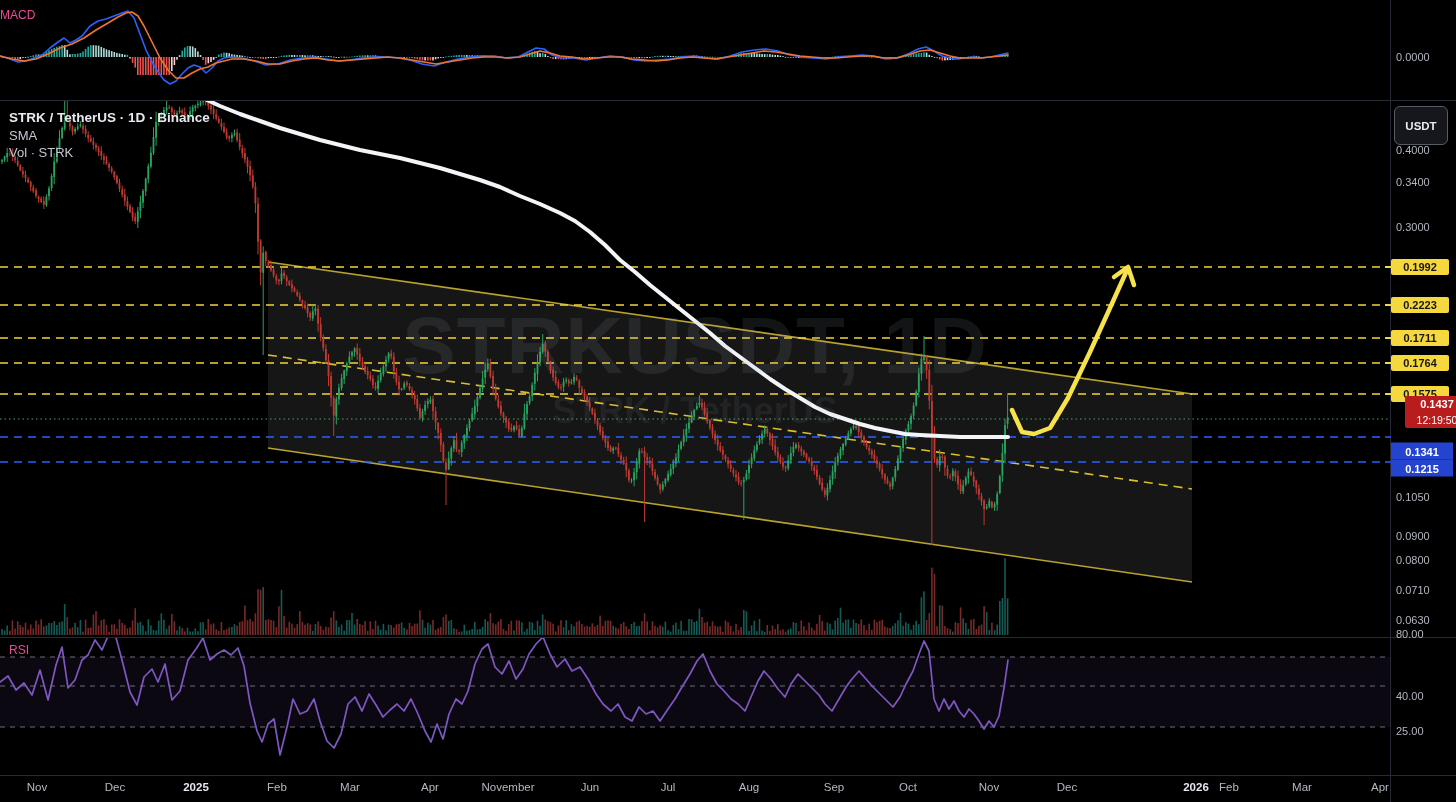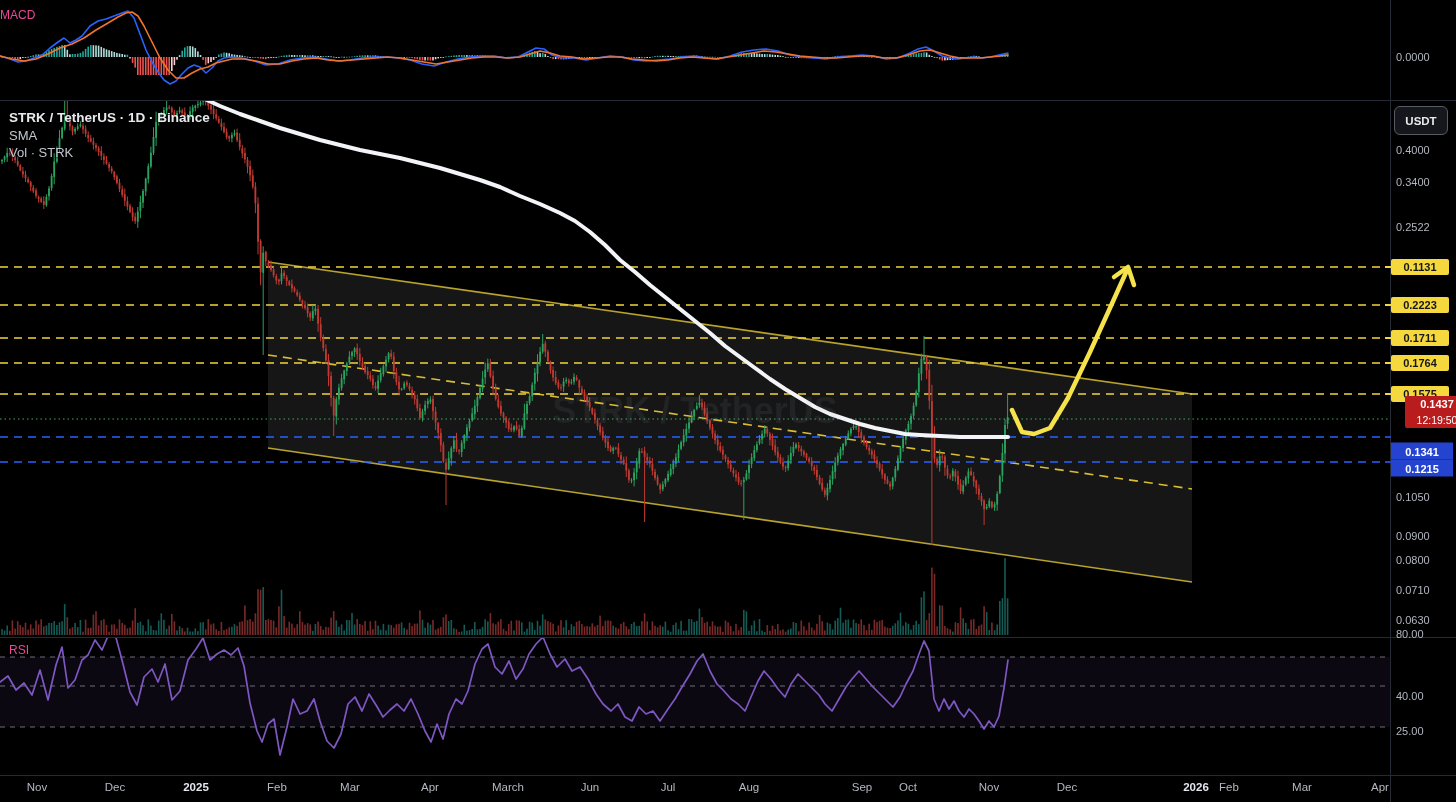--- a/index.html
+++ b/index.html
@@ -23,21 +23,21 @@
         border-radius:2px;font-size:11px;font-weight:700;display:flex;align-items:center;
         justify-content:center;z-index:8;}
   .chip.yellow{background:#f5d73e;color:#15161a;}
   .chip.blue{background:#2443cf;color:#fff;width:62px;height:17px;border-radius:0;}
   .price-chip{position:absolute;left:1390px;width:64px;border-radius:2px;z-index:9;
               color:#fff;text-align:center;font-size:11px;line-height:16px;}
   .tickdash{position:absolute;width:6px;height:2px;left:1385px;z-index:7;}
   .time-label{position:absolute;top:781px;transform:translateX(-50%);color:#b4b8c1;
               font-size:11.5px;z-index:7;}
   .time-label.year{color:#e3e6ec;font-weight:700;}
-  .usdt-btn{position:absolute;left:1394px;top:106px;width:54px;height:29px;background:#15171c;
+  .usdt-btn{position:absolute;left:1394px;top:106px;width:54px;height:39px;background:#15171c;
             border:1px solid #565b64;border-radius:6px;color:#e8eaed;font-size:11.5px;font-weight:700;
             display:flex;align-items:center;justify-content:center;z-index:9;cursor:pointer;}
 </style>
 </head>
 <body>
 
 <div class="stage">
 
   <svg id="chart-svg" class="layer" width="1456" height="802">
       <defs>
@@ -1618,45 +1618,46 @@
       </g>
       <g clip-path="url(#cpRsi)">
         <rect x="0" y="657" width="1390" height="70" fill="rgba(126,87,194,0.09)"></rect>
         <line x1="0" y1="657" x2="1390" y2="657" stroke="#6b6f7b" stroke-width="1" stroke-dasharray="5 5"></line>
         <line x1="0" y1="686" x2="1390" y2="686" stroke="#6b6f7b" stroke-width="1" stroke-dasharray="5 5"></line>
         <line x1="0" y1="727" x2="1390" y2="727" stroke="#6b6f7b" stroke-width="1" stroke-dasharray="5 5"></line>
         <polyline points="0,682 8,676 16,690 24,683 32,695 40,670 48,700 56,665 62,647 68,688 75,680 82,660 88,655 95,640 102,650 108,636 115,634 122,660 130,692 137,705 144,677 152,669 158,682 165,664 172,700 180,691 188,660 196,649 203,638 210,660 217,654 224,650 231,655 238,648 244,666 250,703 257,731 262,742 268,724 274,719 280,755 287,727 293,699 300,714 307,711 314,699 320,721 327,741 334,748 341,734 348,704 355,697 362,711 369,694 376,705 383,717 390,710 397,704 404,711 411,699 418,714 425,731 431,742 437,724 443,739 449,714 456,699 462,704 468,691 475,664 482,649 488,644 495,667 502,674 509,661 516,679 523,669 529,654 536,644 543,637 550,654 557,667 565,659 572,671 580,667 588,679 596,694 603,704 611,711 618,704 625,717 632,721 639,707 646,714 653,711 660,721 668,709 675,699 682,687 690,674 697,661 703,654 710,671 717,684 724,691 731,699 738,704 745,711 751,697 758,681 764,671 771,679 778,689 785,697 791,684 798,674 805,681 812,688 819,695 825,704 832,711 839,699 846,687 852,679 859,671 866,679 873,687 880,694 887,701 893,707 900,697 906,684 913,671 919,654 924,641 929,651 934,699 939,711 944,699 949,709 954,701 959,711 964,717 969,709 974,714 979,721 984,729 989,721 994,727 999,716 1004,688 1008,660" fill="none" stroke="#7e57c2" stroke-width="1.7" stroke-linejoin="round" stroke-linecap="round"></polyline>
       </g>
     </svg>
 
+  <div class="watermark wm1">STRKUSDT, 1D</div>
   <div class="watermark wm2">STRK / TetherUS</div>
 
   <div class="sep-h" style="top:100px"></div>
   <div class="sep-h" style="top:637px"></div>
   <div class="sep-h" style="top:775px"></div>
   <div class="sep-v" style="left:1390px"></div>
 
   <div class="pane-label" style="top:8px">MACD</div>
   <div class="legend title" style="top:109px">STRK / TetherUS · 1D · Binance</div>
   <div class="legend" style="top:127px">SMA</div>
   <div class="legend" style="top:144px">Vol · STRK</div>
   <div class="pane-label" style="top:643px;left:9px">RSI</div>
 
   <div id="right-axis">
       <div class="tick" style="top:57px">0.0000</div>
       <div class="tick" style="top:150px">0.4000</div>
       <div class="tick" style="top:182px">0.3400</div>
-      <div class="tick" style="top:227px">0.2522</div>
+      <div class="tick" style="top:227px">0.3000</div>
       <div class="tick" style="top:497px">0.1050</div>
       <div class="tick" style="top:536px">0.0900</div>
       <div class="tick" style="top:560px">0.0800</div>
       <div class="tick" style="top:590px">0.0710</div>
       <div class="tick" style="top:620px">0.0630</div>
       <div class="tickdash" style="top:266px;background:#f5d73e"></div>
-      <div class="chip yellow" style="top:267px">0.1131</div>
+      <div class="chip yellow" style="top:267px">0.1992</div>
       <div class="tickdash" style="top:304px;background:#f5d73e"></div>
       <div class="chip yellow" style="top:305px">0.2223</div>
       <div class="tickdash" style="top:337px;background:#f5d73e"></div>
       <div class="chip yellow" style="top:338px">0.1711</div>
       <div class="tickdash" style="top:362px;background:#f5d73e"></div>
       <div class="chip yellow" style="top:363px">0.1764</div>
       <div class="tickdash" style="top:393px;background:#f5d73e"></div>
       <div class="chip yellow" style="top:394px">0.1575</div>
       <div class="tickdash" style="top:436px;background:#2443cf"></div>
       <div class="chip blue" style="top:451px">0.1341</div>
@@ -1673,25 +1674,25 @@
     <div style="font-size:10.5px">12:19:50</div>
   </div>
 
   <div id="time-axis">
       <div class="time-label" style="left:37px">Nov</div>
       <div class="time-label" style="left:115px">Dec</div>
       <div class="time-label year" style="left:196px">2025</div>
       <div class="time-label" style="left:277px">Feb</div>
       <div class="time-label" style="left:350px">Mar</div>
       <div class="time-label" style="left:430px">Apr</div>
-      <div class="time-label" style="left:508px">March</div>
+      <div class="time-label" style="left:508px">November</div>
       <div class="time-label" style="left:590px">Jun</div>
       <div class="time-label" style="left:668px">Jul</div>
       <div class="time-label" style="left:749px">Aug</div>
-      <div class="time-label" style="left:862px">Sep</div>
+      <div class="time-label" style="left:834px">Sep</div>
       <div class="time-label" style="left:908px">Oct</div>
       <div class="time-label" style="left:989px">Nov</div>
       <div class="time-label" style="left:1067px">Dec</div>
       <div class="time-label year" style="left:1196px">2026</div>
       <div class="time-label" style="left:1229px">Feb</div>
       <div class="time-label" style="left:1302px">Mar</div>
       <div class="time-label" style="left:1380px">Apr</div>
     </div>
 </div>
 

